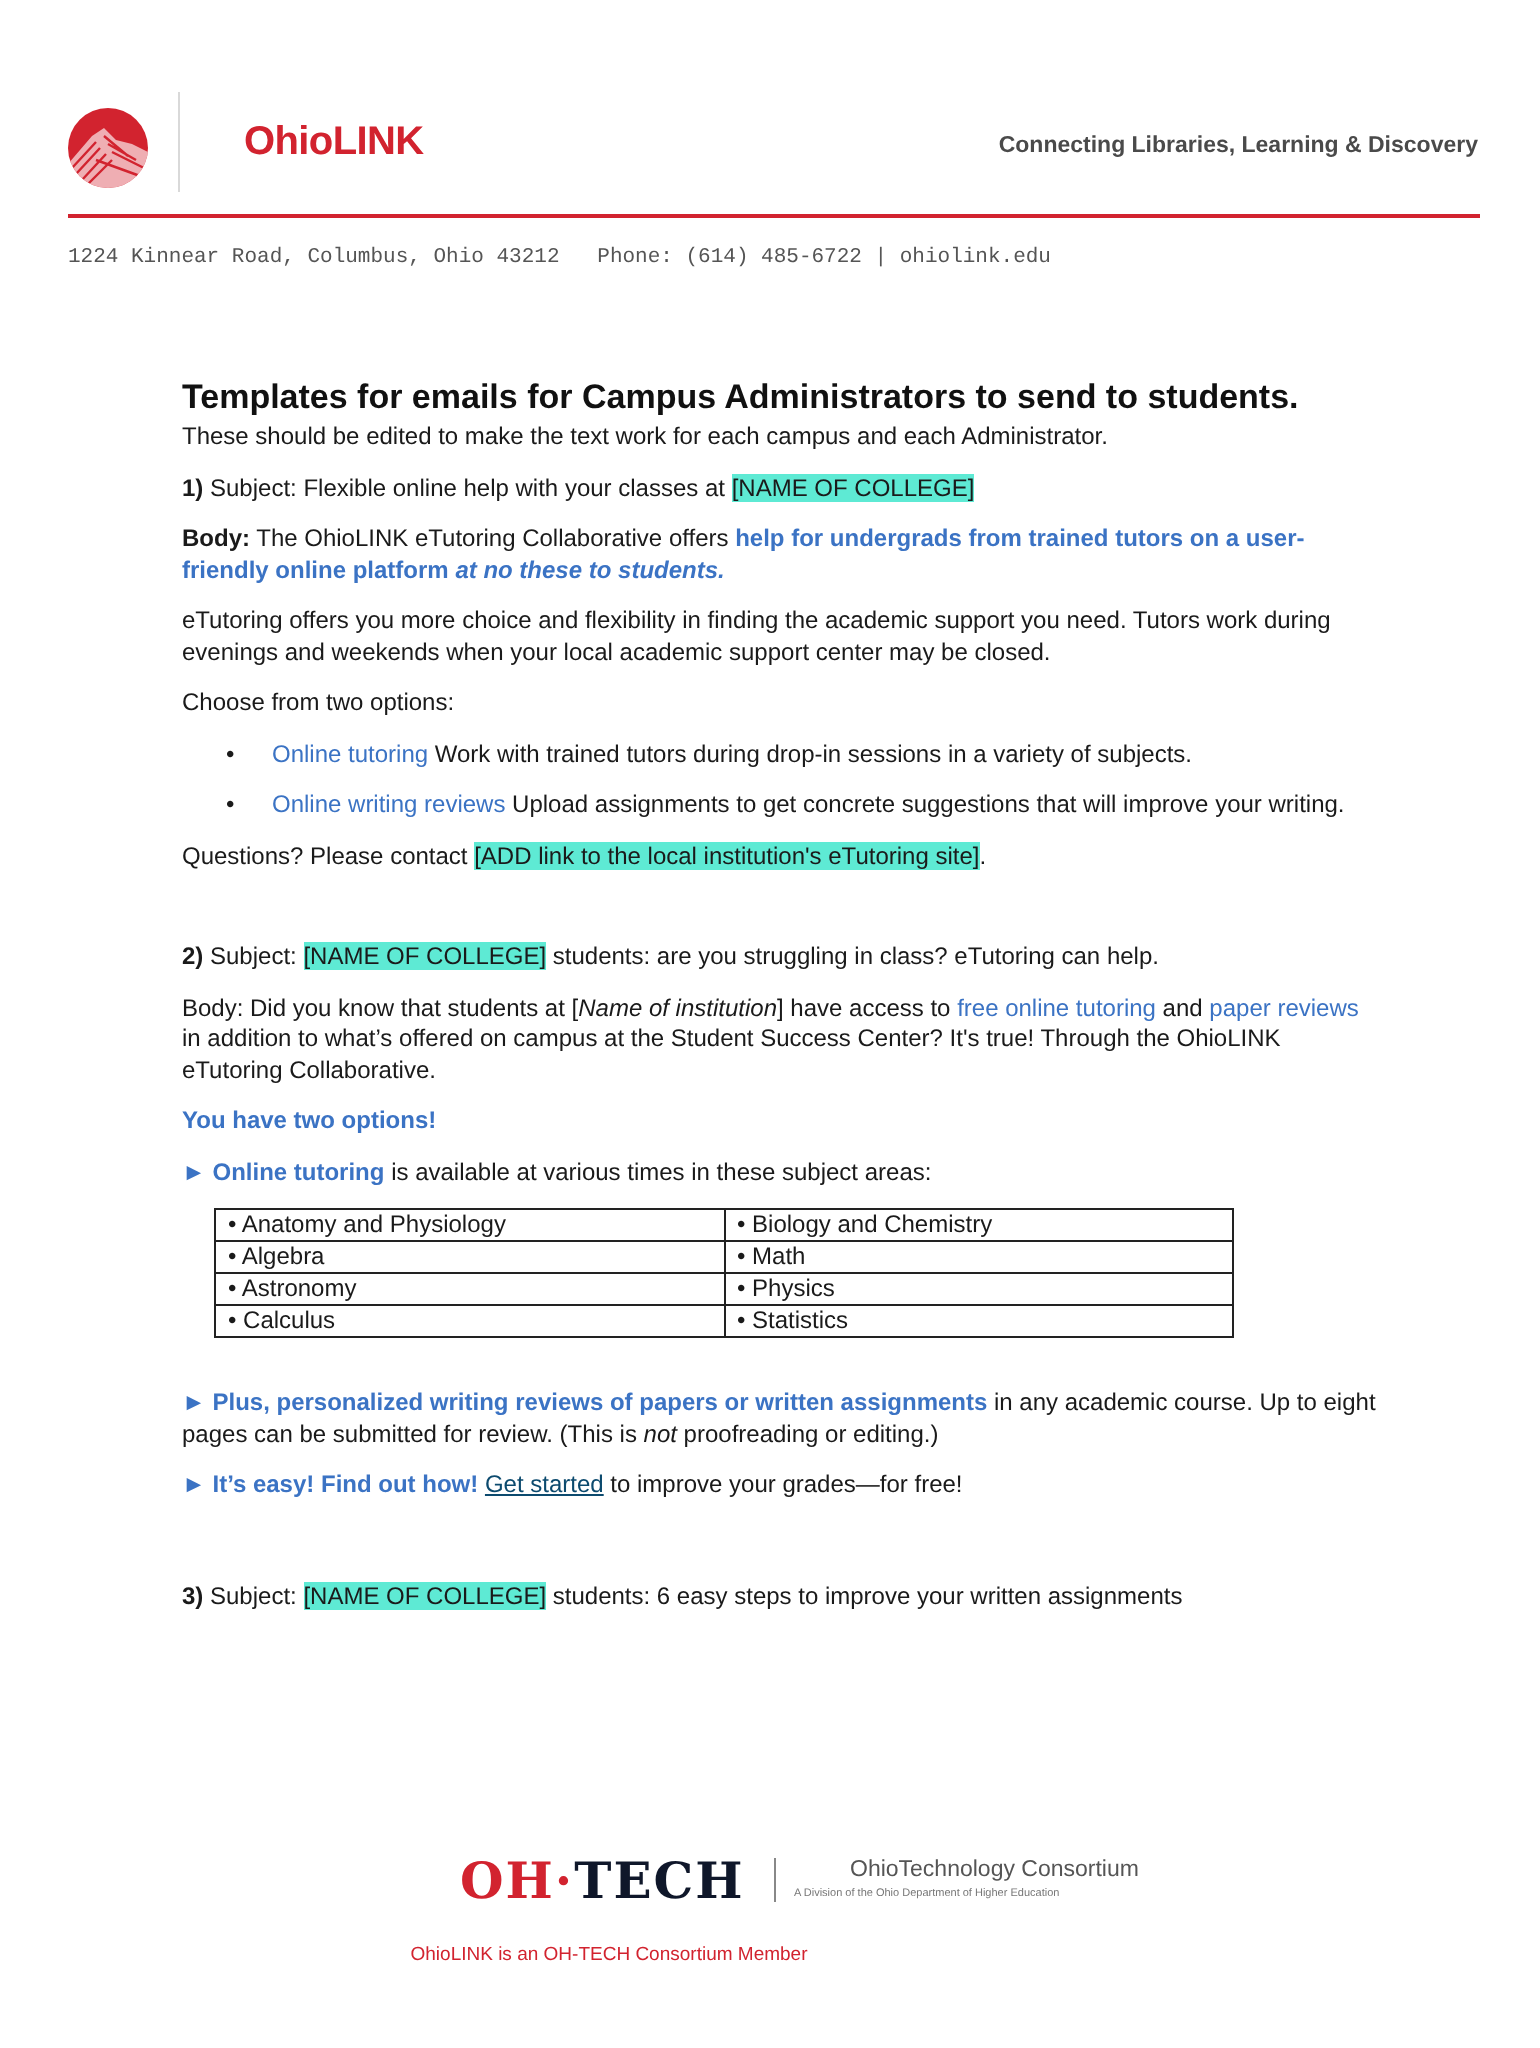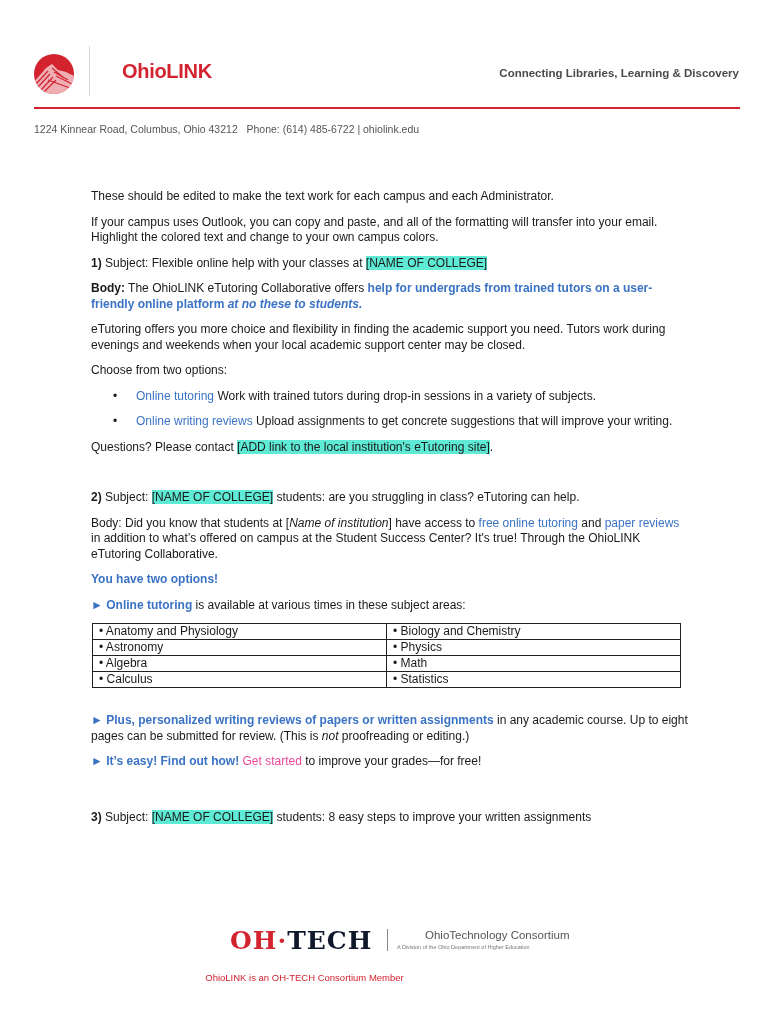--- a/index.html
+++ b/index.html
@@ -4,33 +4,33 @@
 <style>
   html, body { margin:0; padding:0; background:#ffffff; }
   body { width:770px; height:1024px; position:relative; overflow:hidden;
          font-family:"Liberation Sans", sans-serif; color:#1a1a1a; }
   .abs { position:absolute; }
   .logo-circle { left:34px; top:54px; width:40px; height:40px; border-radius:50%; background:#d2232f; overflow:hidden; }
   .vline { left:89px; top:46px; width:1px; height:50px; background:#d9d9d9; }
   .brand { left:122px; top:60px; font-size:20px; font-weight:bold; color:#d2232f; letter-spacing:-0.3px; }
   .tagline { right:31px; top:67px; font-size:11.5px; font-weight:bold; color:#4a4a4a; }
   .redrule { left:34px; top:107px; width:706px; height:2px; background:#d2232f; }
-  .address { left:34px; top:123px; font-size:10.5px; color:#555; }
+  .address { left:34px; top:123px; font-size:10.5px; color:#555;font-family:Liberation Mono, monospace; }
   .content { left:91px; top:189px; width:600px; font-size:12px; line-height:15.5px; }
   .content p { margin:0 0 10px 0; }
   h1 { font-size:17px; font-weight:bold; margin:0 0 2px 0; line-height:20px; color:#111; }
   .blue { color:#3b73c4; }
   .bb { color:#3b73c4; font-weight:bold; }
   .hl { background:#5eead4; }
   ul.opts { list-style:none; margin:0 0 10px 0; padding:0; }
   ul.opts li { position:relative; padding-left:45px; margin-bottom:10px; }
   ul.opts li::before { content:"•"; position:absolute; left:22px; top:0; }
-  table.subj { border-collapse:collapse; width:589px; margin:0 0 10px 1px; font-size:12px; }
+  table.subj { border-collapse:collapse; width:510px; margin:0 0 10px 16px; font-size:12px; }
   table.subj td { border:1.5px solid #222; padding:0 6px; line-height:15px; width:50%; }
-  .u { color:#ec4899; }
+  .u { text-decoration:underline; color:#0c4a6e; }
   .ohtech { left:230px; top:926px; font-family:"DejaVu Serif", serif; font-weight:bold; font-size:25px; letter-spacing:1px; }
   .ohtech .oh { color:#d2232f; } .ohtech .tech { color:#0f172a; }
   .ohsep { left:387px; top:929px; width:1px; height:22px; background:#888; }
   .consort { left:397px; top:929px; font-size:11.5px; color:#555;margin-left:28px; }
   .consort-sub { left:397px; top:944px; font-size:5.5px; color:#777; }
   .member { left:0; width:609px; top:972px; text-align:center; font-size:9.5px; color:#d2232f; }
 </style>
 </head>
 <body>
 
@@ -40,22 +40,22 @@
     <path d="M2 30 L14 17 M4 33 L16 20 M7 36 L19 23 M10 38 L22 26 M18 14 L30 24 M20 18 L34 26 M22 22 L38 30 M14 26 L36 34" stroke="#d2232f" stroke-width="1.2" fill="none"></path>
   </svg>
 </div>
 <div class="abs vline"></div>
 <div class="abs brand">OhioLINK</div>
 <div class="abs tagline">Connecting Libraries, Learning &amp; Discovery</div>
 <div class="abs redrule"></div>
 <div class="abs address" style="white-space:pre;">1224 Kinnear Road, Columbus, Ohio 43212   Phone: (614) 485-6722 | ohiolink.edu</div>
 
 <div class="abs content">
+  <h1>Templates for emails for Campus Administrators to send to students.</h1>
   <p>These should be edited to make the text work for each campus and each Administrator.</p>
-  <p>If your campus uses Outlook, you can copy and paste, and all of the formatting will transfer into your email. Highlight the colored text and change to your own campus colors.</p>
 
   <p>
     <b>1)</b><span> Subject: Flexible online help with your classes at </span><span class="hl">[NAME OF COLLEGE]</span>
   </p>
   <p>
     <b>Body:</b><span> The OhioLINK eTutoring Collaborative offers </span><span class="bb">help for undergrads from trained tutors on a user-friendly online platform </span><i class="bb">at no these to students.</i>
   </p>
   <p>eTutoring offers you more choice and flexibility in finding the academic support you need. Tutors work during evenings and weekends when your local academic support center may be closed.</p>
   <p>Choose from two options:</p>
   <ul class="opts">
@@ -78,45 +78,45 @@
   <p>
     <span class="blue">►</span> <span class="bb">Online tutoring</span><span> is available at various times in these subject areas:</span>
   </p>
   <table class="subj">
     <tbody>
         <tr>
           <td>• Anatomy and Physiology</td>
           <td>• Biology and Chemistry</td>
         </tr>
     <tr>
+          <td>• Algebra</td>
+          <td>• Math</td>
+        </tr>
+    <tr>
           <td>• Astronomy</td>
           <td>• Physics</td>
-        </tr>
-    <tr>
-          <td>• Algebra</td>
-          <td>• Math</td>
         </tr>
     <tr>
           <td>• Calculus</td>
           <td>• Statistics</td>
         </tr>
   </tbody>
     </table>
   <div style="height:15px"></div>
   <p>
     <span class="blue">►</span> <span class="bb">Plus, personalized writing reviews of papers or written assignments</span><span> in any academic course. Up to eight pages can be submitted for review. (This is </span><i>not</i><span> proofreading or editing.)</span>
   </p>
   <p>
     <span class="blue">►</span> <span class="bb">It’s easy! Find out how!</span> <span class="u">Get started</span><span> to improve your grades—for free!</span>
   </p>
 
   <div style="height:30px"></div>
 
   <p>
-    <b>3)</b><span> Subject: </span><span class="hl">[NAME OF COLLEGE]</span><span> students: 8 easy steps to improve your written assignments</span>
+    <b>3)</b><span> Subject: </span><span class="hl">[NAME OF COLLEGE]</span><span> students: 6 easy steps to improve your written assignments</span>
   </p>
 </div>
 
 <div class="abs ohtech"><span class="oh">OH</span><span class="oh">·</span><span class="tech">TECH</span></div>
 <div class="abs ohsep"></div>
 <div class="abs consort">OhioTechnology Consortium</div>
 <div class="abs consort-sub">A Division of the Ohio Department of Higher Education</div>
 <div class="abs member">OhioLINK is an OH-TECH Consortium Member</div>
 
 </body></html>

